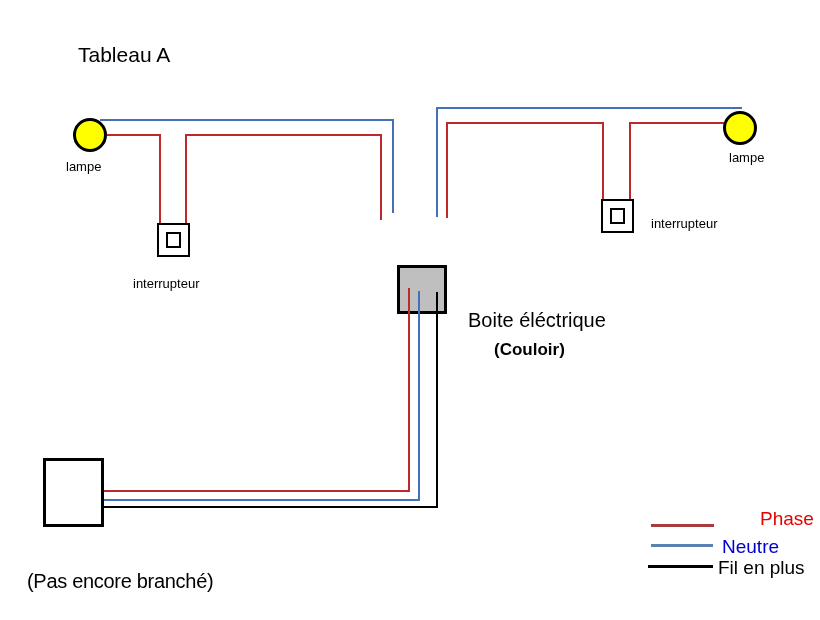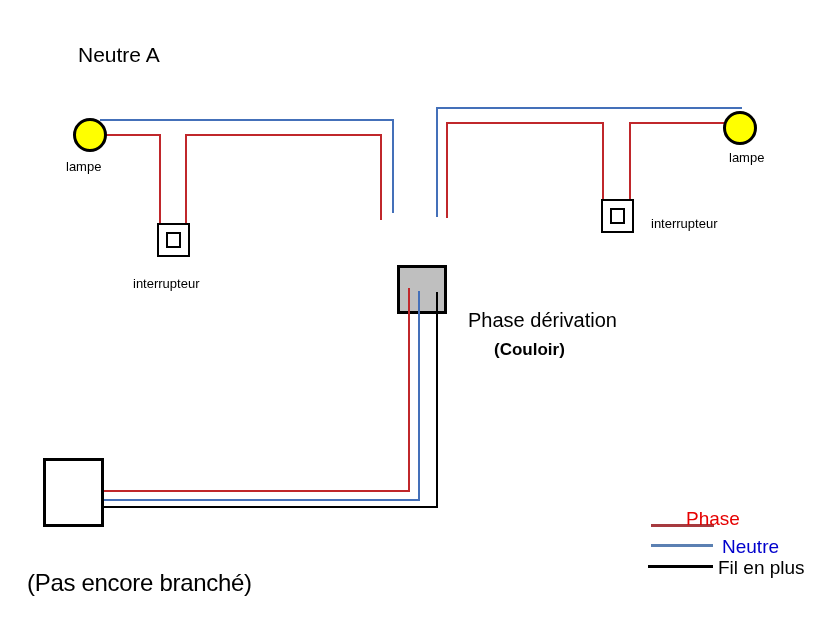--- a/index.html
+++ b/index.html
@@ -10,21 +10,21 @@
     background: #ffffff;
     font-family: "Liberation Sans", sans-serif;
     overflow: hidden;
   }
   .txt { position: absolute; white-space: nowrap; color: #000; line-height: 1.1; }
   .room-title { font-size: 21px; }
   .small-label { font-size: 13px; }
   .box-title { font-size: 20px; }
   .box-sub { font-size: 17px; }
   .panel-title { font-size: 21px; }
-  .panel-sub { font-size: 24px; letter-spacing: -0.3px; }
+  .panel-sub { font-size: 20px; letter-spacing: -0.3px; }
   .wire { position: absolute; }
   .phase  { background: var(--phase-wire); }
   .neutre { background: var(--neutre-wire); }
   .extra  { background: var(--extra-wire); }
   .legend-line-phase  { background: var(--legend-phase); }
   .legend-line-neutre { background: var(--legend-neutre); }
   .legend-line-extra  { background: var(--legend-extra); }
   .legend-label { position: absolute; font-size: 19px; }
   .legend-phase-label  { color: var(--phase-label); }
   .legend-neutre-label { color: var(--neutre-label); }
@@ -48,21 +48,21 @@
   .panel-box {
     position: absolute; left: 43px; top: 458px; width: 61px; height: 69px;
     box-sizing: border-box; border: 3px solid #000; background: #fff;
   }
 </style>
 </head>
 <body>
 
 <div class="canvas">
 
-  <div class="txt room-title" style="left:78px; top:43px;">Neutre A</div>
+  <div class="txt room-title" style="left:78px; top:43px;">Tableau A</div>
 
   <div class="junction"></div>
   <div class="panel-box"></div>
 
   <div class="wire neutre" style="left:100px; top:119px; width:294px; height:2px;"></div>
   <div class="wire neutre" style="left:392px; top:119px; width:2px; height:94px;"></div>
   <div class="wire phase" style="left:104px; top:134px; width:57px; height:2px;"></div>
   <div class="wire phase" style="left:159px; top:134px; width:2px; height:89px;"></div>
   <div class="wire phase" style="left:185px; top:134px; width:2px; height:89px;"></div>
   <div class="wire phase" style="left:185px; top:134px; width:197px; height:2px;"></div>
@@ -91,28 +91,28 @@
   </div>
   <div class="switch" style="left:601px; top:199px;">
     <div class="switch-inner"></div>
   </div>
 
   <div class="txt small-label" style="left:66px; top:160px;">lampe</div>
   <div class="txt small-label" style="left:729px; top:151px;">lampe</div>
   <div class="txt small-label" style="left:133px; top:277px;">interrupteur</div>
   <div class="txt small-label" style="left:651px; top:217px;">interrupteur</div>
 
-  <div class="txt box-title" style="left:468px; top:309px;">Phase dérivation</div>
+  <div class="txt box-title" style="left:468px; top:309px;">Boite éléctrique</div>
   <div class="txt box-sub" style="left:494px; top:341px;font-weight:bold;">(Couloir)</div>
 
   <div class="txt panel-sub" style="left:27px; top:570px;">(Pas encore branché)</div>
 
   <div>
     <div class="wire legend-line-phase" style="left:651px; top:524px; width:63px; height:3px;"></div>
-    <div class="legend-label legend-phase-label" style="left:686px; top:508px;">Phase</div>
+    <div class="legend-label legend-phase-label" style="left:760px; top:508px;">Phase</div>
 
     <div class="wire legend-line-neutre" style="left:651px; top:544px; width:62px; height:3px;"></div>
     <div class="legend-label legend-neutre-label" style="left:722px; top:536px;">Neutre</div>
 
     <div class="wire legend-line-extra" style="left:648px; top:565px; width:65px; height:3px;"></div>
     <div class="legend-label legend-extra-label" style="left:718px; top:557px;">Fil en plus</div>
   </div>
 
 </div>
 

